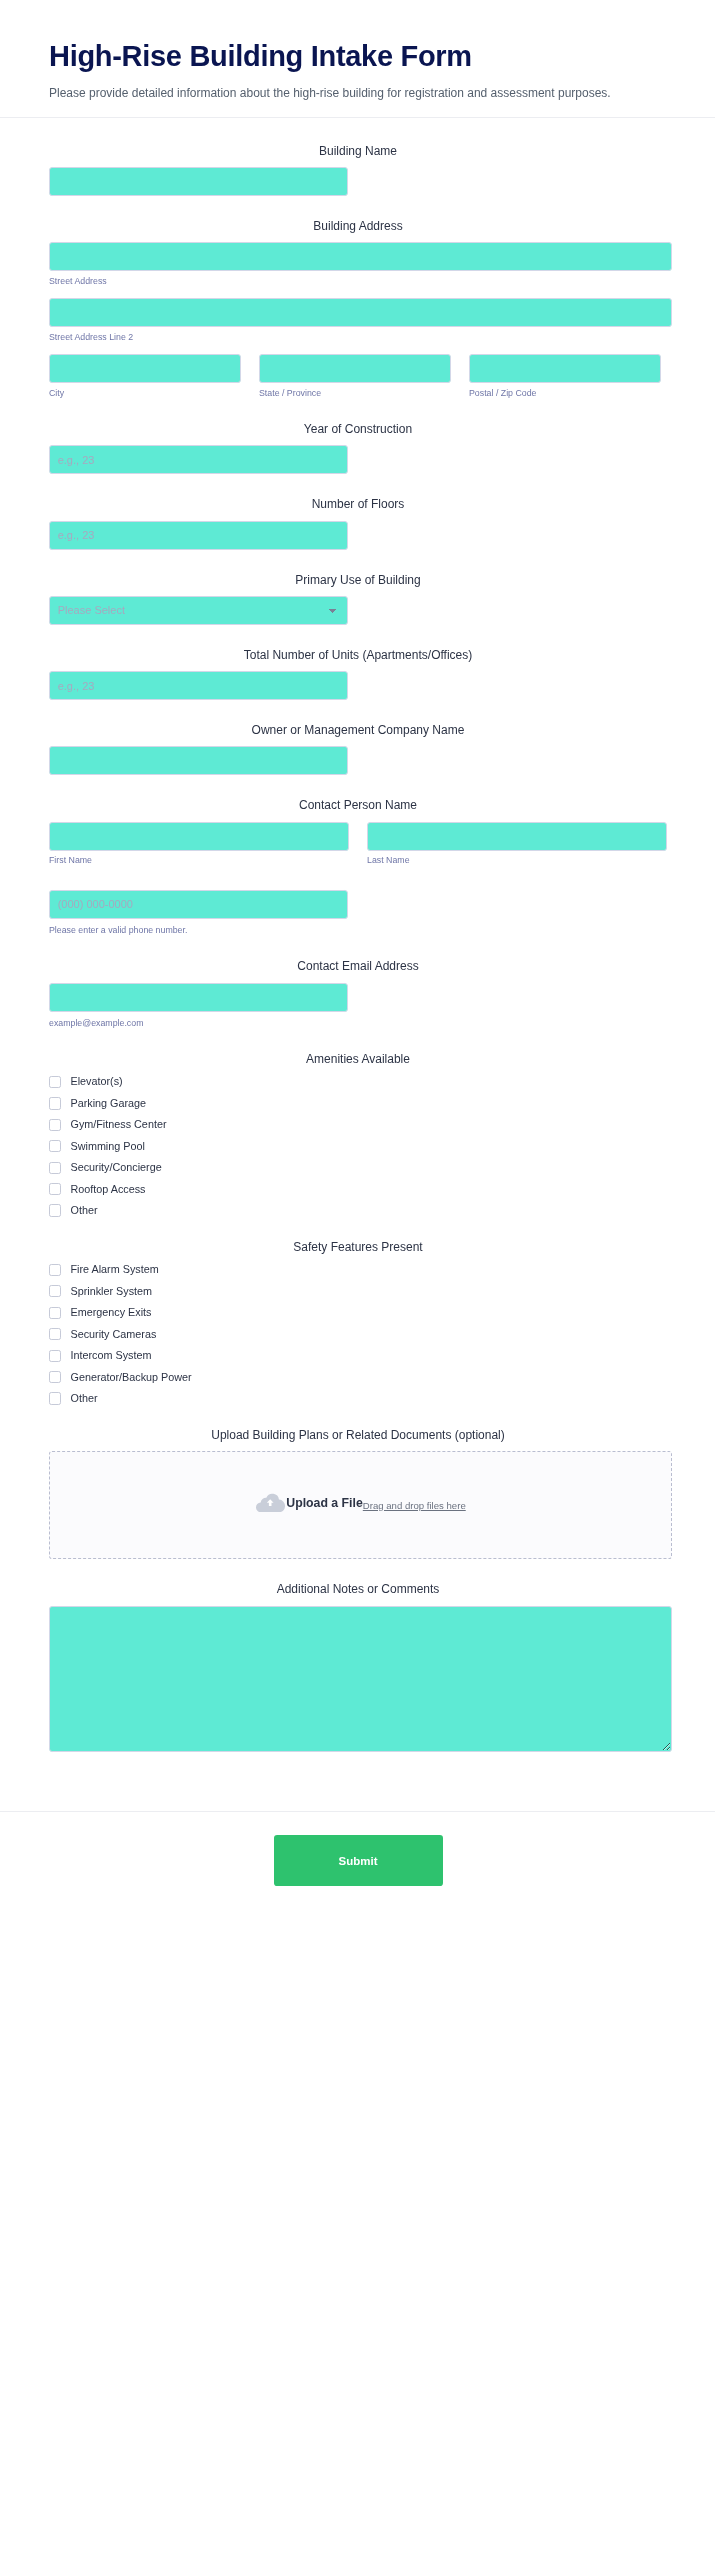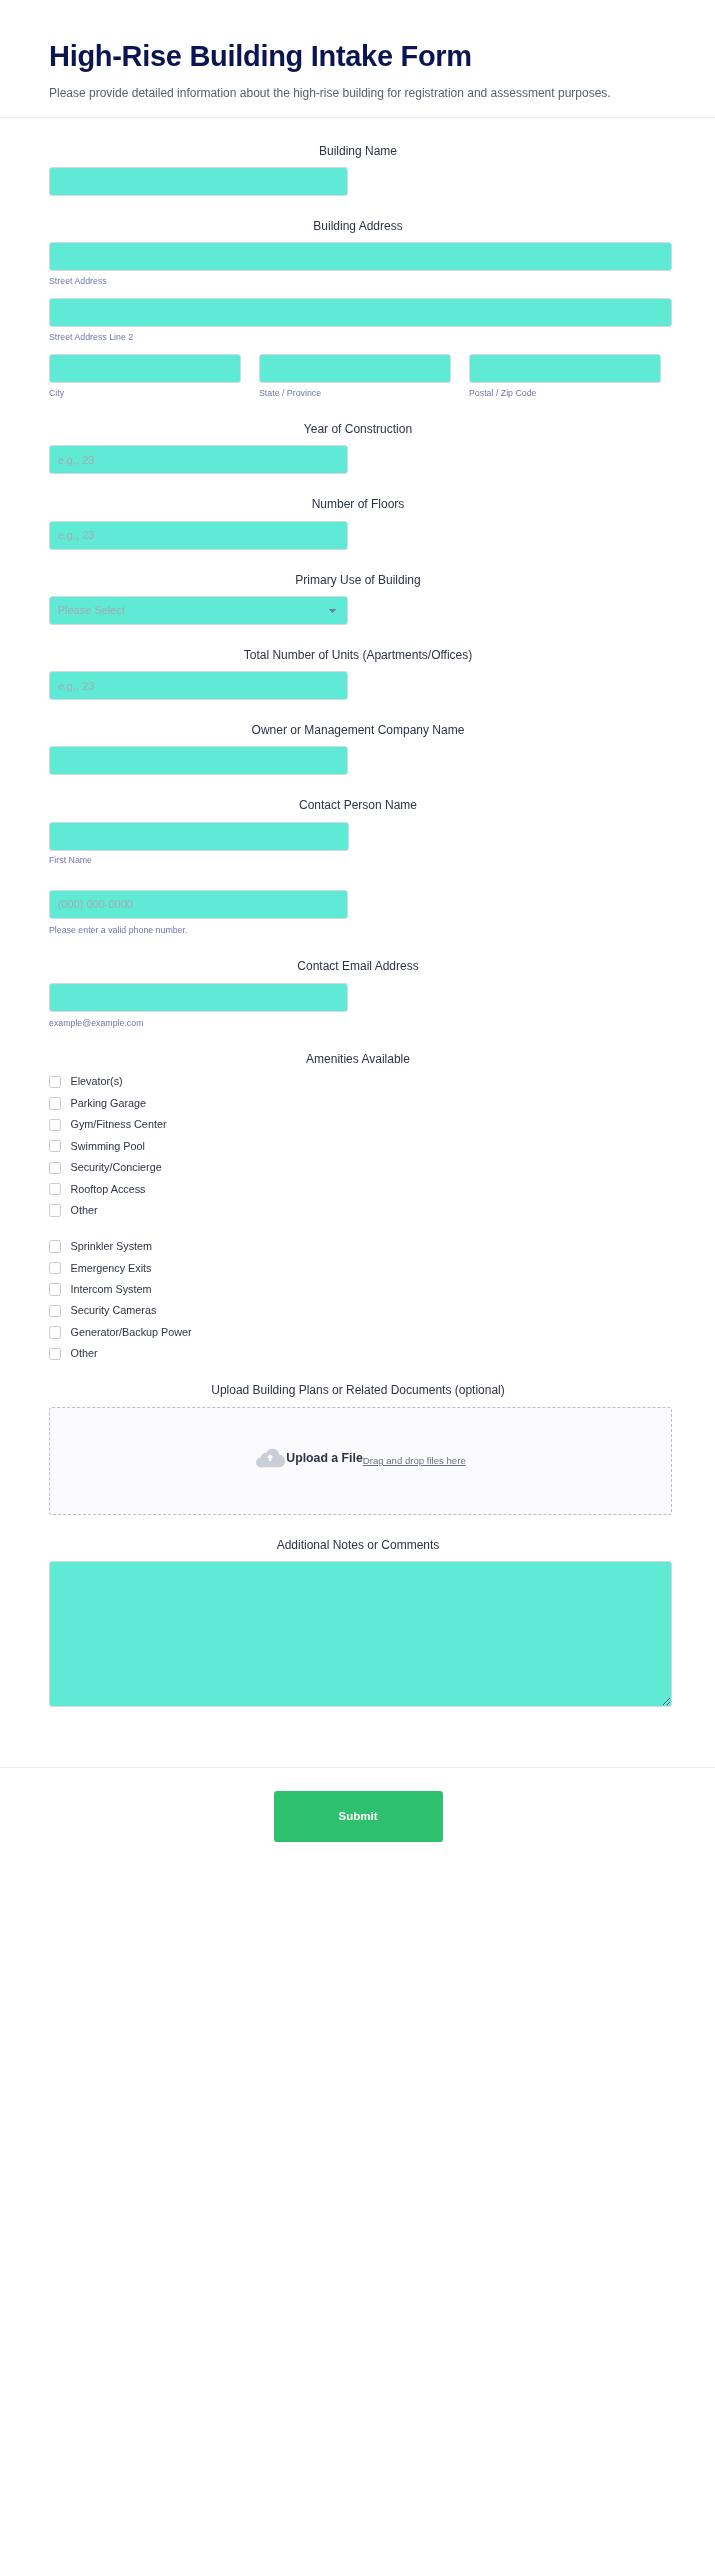--- a/index.html
+++ b/index.html
@@ -247,20 +247,24 @@
       <input class="txt w-small" type="text" value="" style="">
     </div>
 
     <div class="field-block">
       <label class="field-label">Contact Person Name</label>
       <div class="row">
         <div class="col">
           <input class="txt w-half" type="text" value="" style="">
           <div class="sub-label">First Name</div>
         </div>
+        <div class="col">
+          <input class="txt w-half" type="text" value="" style="">
+          <div class="sub-label">Last Name</div>
+        </div>
       </div>
     </div>
 
     <div class="field-block">
       <input class="txt w-small" type="text" placeholder="(000) 000-0000" style="">
       <div class="hint">Please enter a valid phone number.</div>
     </div>
 
     <div class="field-block">
       <label class="field-label">Contact Email Address</label>
@@ -296,36 +300,41 @@
           <span class="check-text">Rooftop Access</span>
         </div>
         <div class="check-row">
           <span class="check-box"></span>
           <span class="check-text">Other</span>
         </div>
       </div>
     </div>
 
     <div class="field-block">
+      <label class="field-label">Safety Features Present</label>
       <div class="check-group">
         <div class="check-row">
           <span class="check-box"></span>
+          <span class="check-text">Fire Alarm System</span>
+        </div>
+        <div class="check-row">
+          <span class="check-box"></span>
           <span class="check-text">Sprinkler System</span>
         </div>
         <div class="check-row">
           <span class="check-box"></span>
           <span class="check-text">Emergency Exits</span>
         </div>
         <div class="check-row">
           <span class="check-box"></span>
+          <span class="check-text">Security Cameras</span>
+        </div>
+        <div class="check-row">
+          <span class="check-box"></span>
           <span class="check-text">Intercom System</span>
-        </div>
-        <div class="check-row">
-          <span class="check-box"></span>
-          <span class="check-text">Security Cameras</span>
         </div>
         <div class="check-row">
           <span class="check-box"></span>
           <span class="check-text">Generator/Backup Power</span>
         </div>
         <div class="check-row">
           <span class="check-box"></span>
           <span class="check-text">Other</span>
         </div>
       </div>

